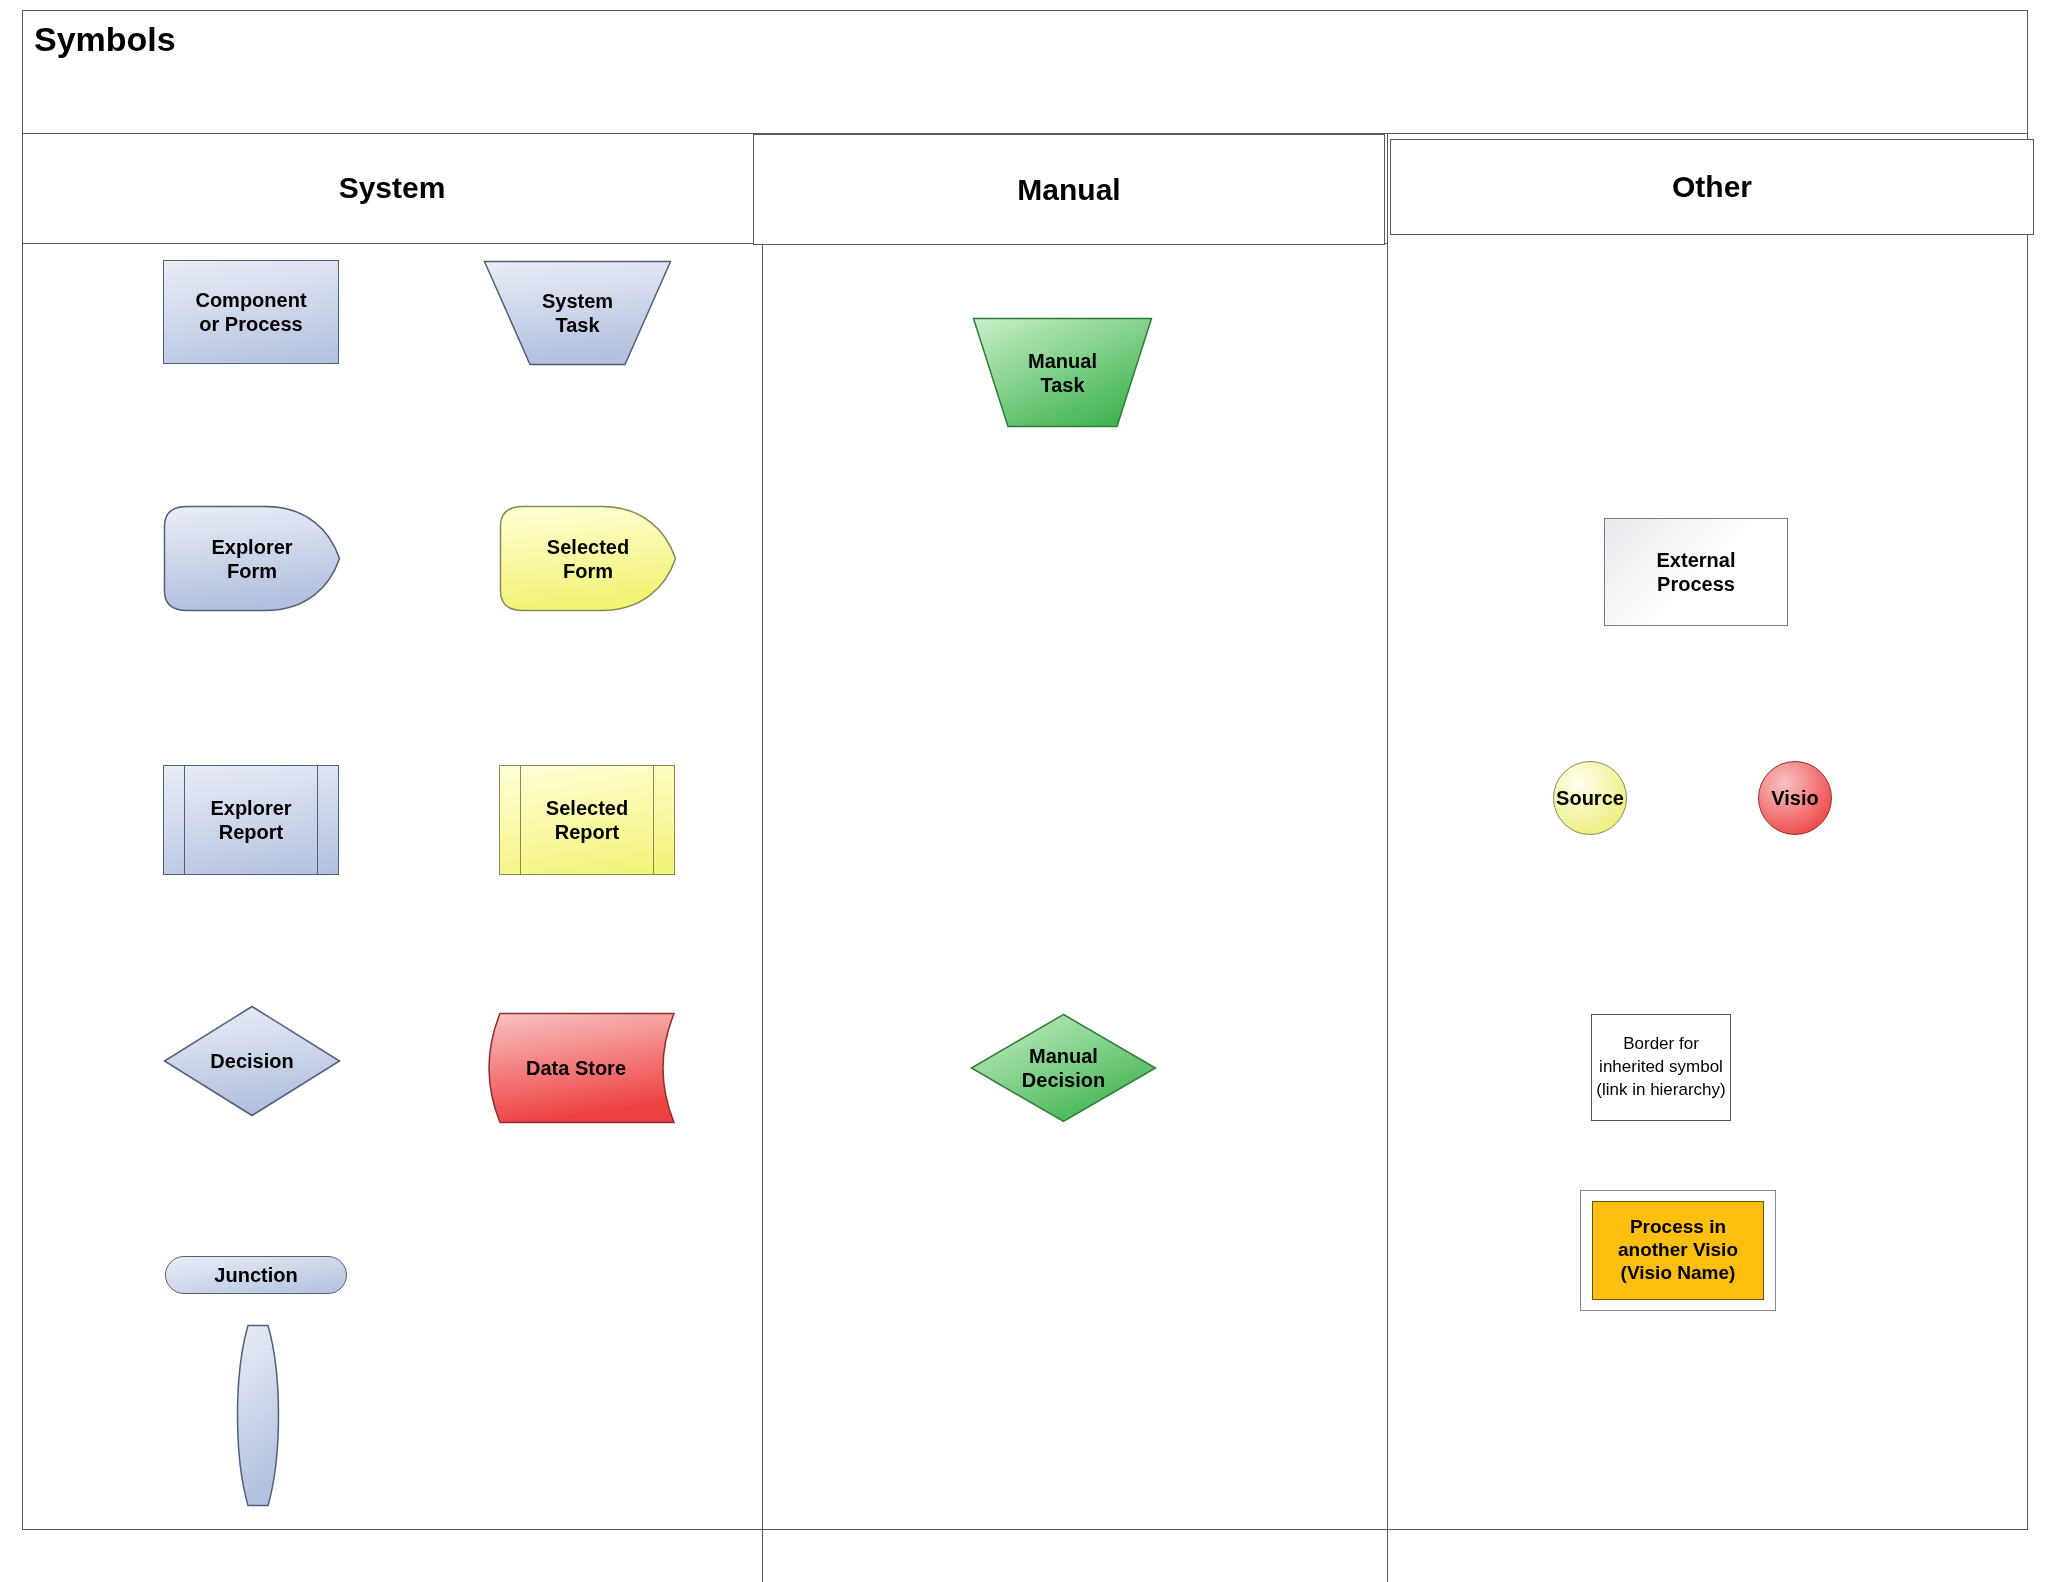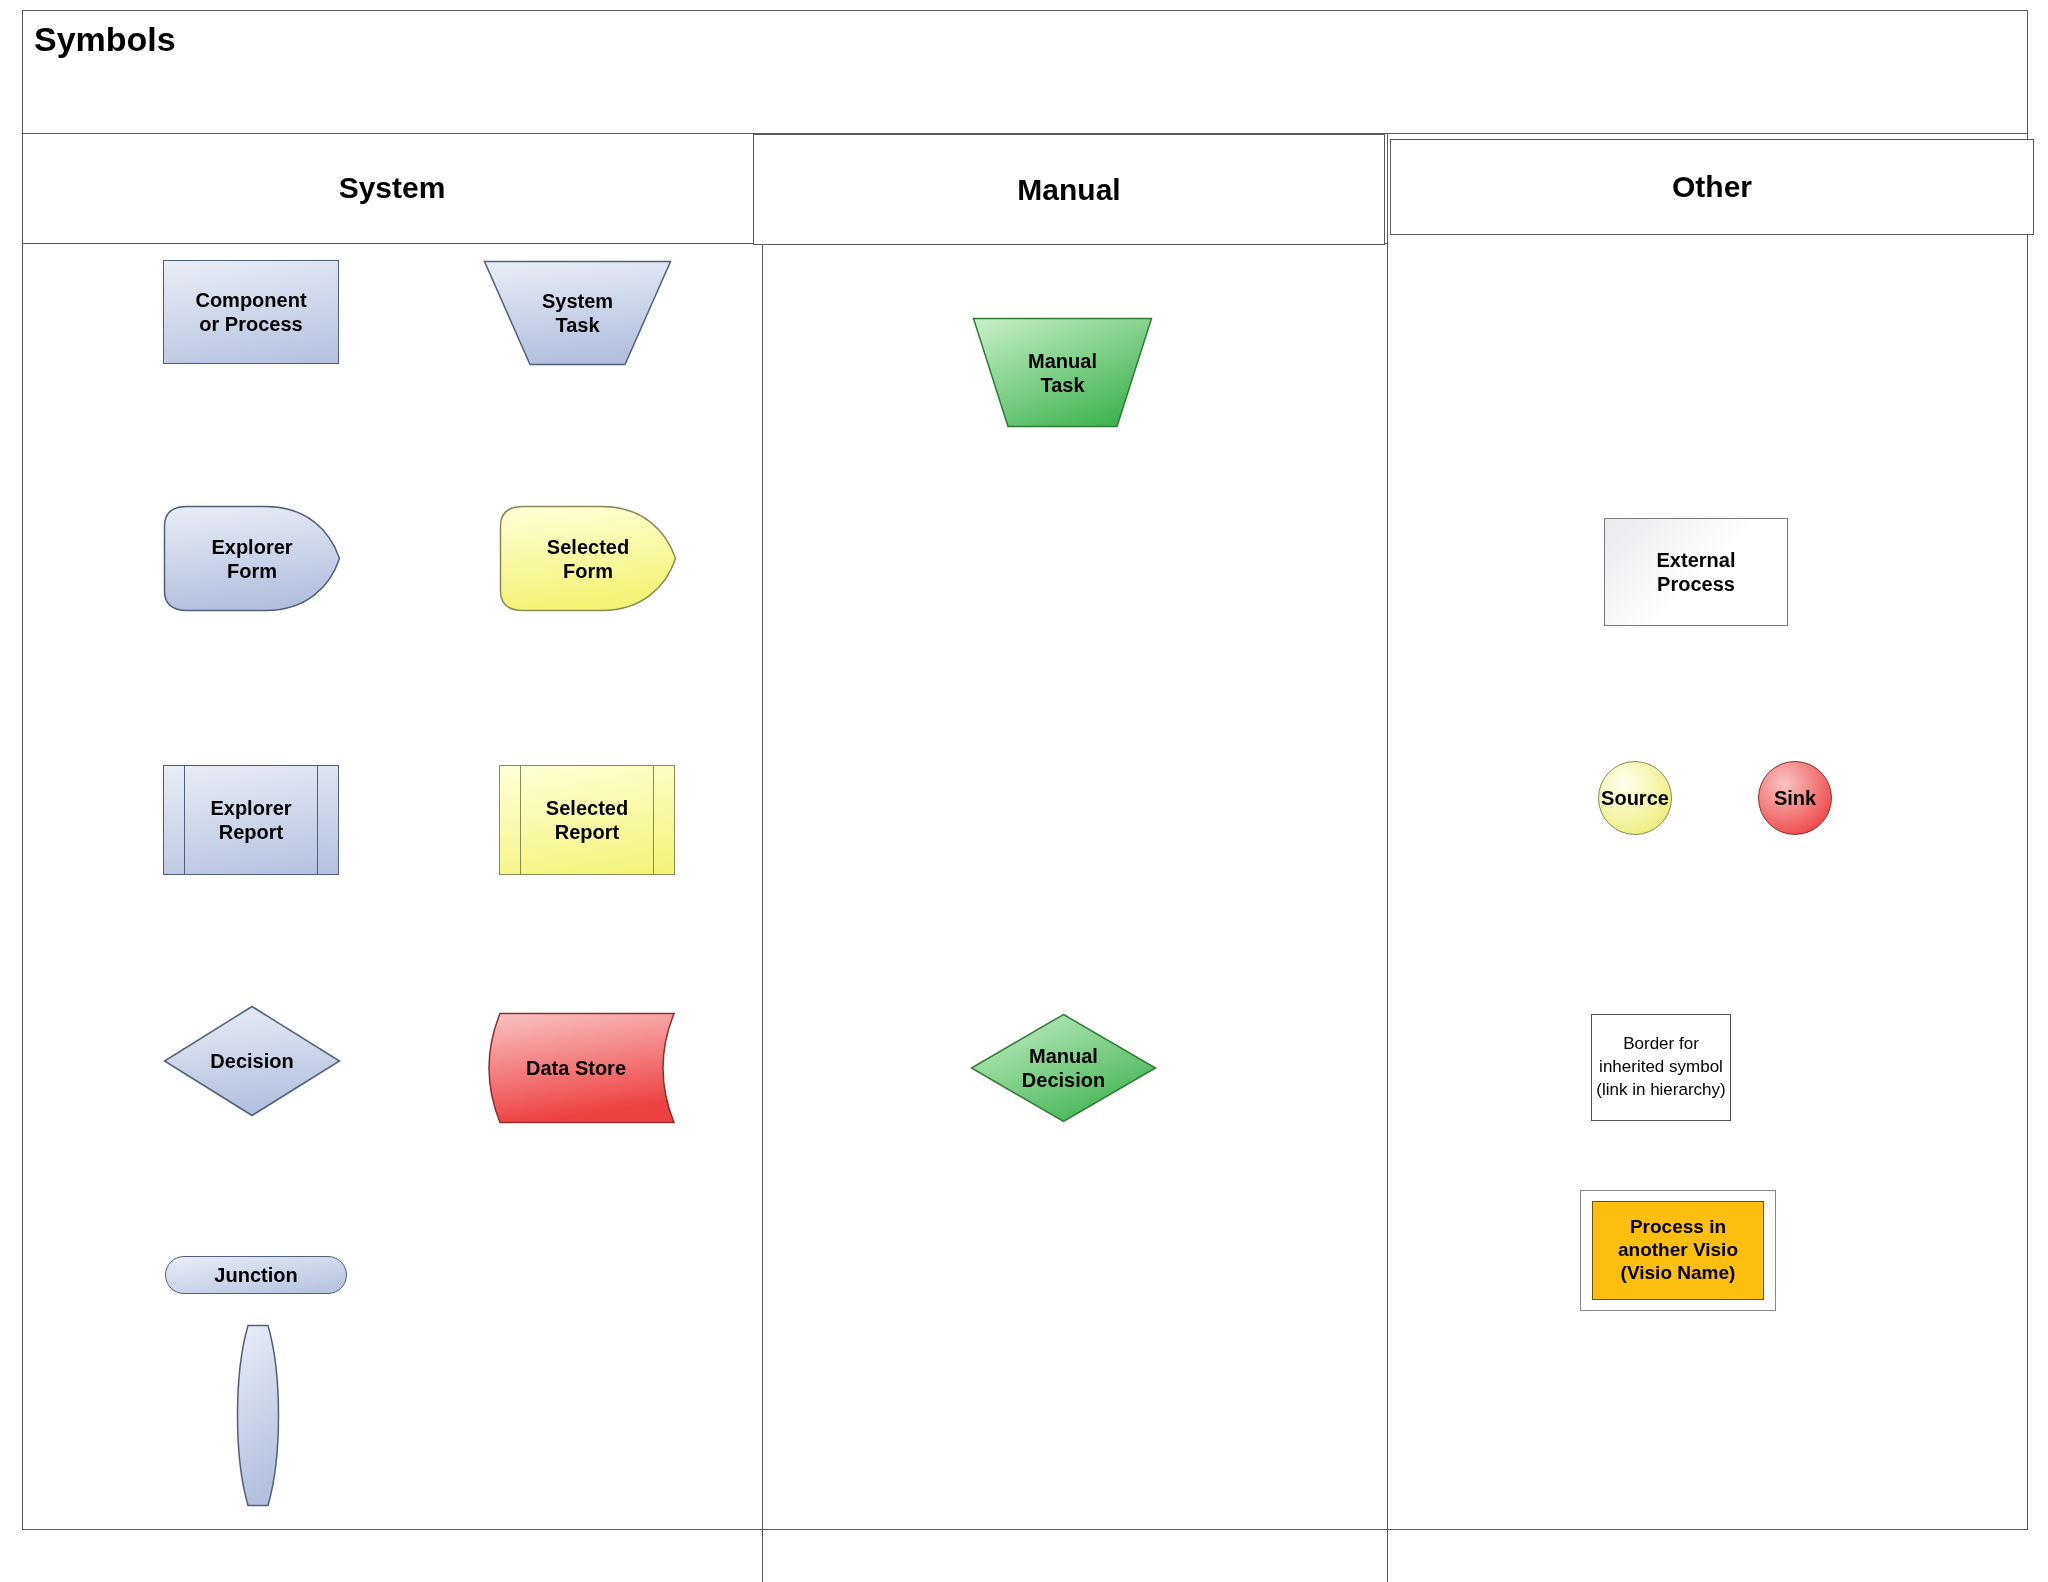--- a/index.html
+++ b/index.html
@@ -162,28 +162,28 @@
 
 
   <div class="rectshape" style="left:1604px;top:518px;width:184px;height:108px;border:1px solid var(--gray-stroke,#7a7a7a);
               background:linear-gradient(135deg,#e9e9ee 0%,#ffffff 55%);">
     <div class="lbl">External
 Process</div>
   </div>
 
   <div class="circle" style="left:1553px;top:761px;width:74px;height:74px;
               background:radial-gradient(circle at 35% 30%,#ffffee 0%,#eded77 85%);
-              border:1.5px solid var(--yellow-stroke,#8a8a55);margin-left:45px;">
+              border:1.5px solid var(--yellow-stroke,#8a8a55);">
     <span>Source</span>
   </div>
 
   <div class="circle" style="left:1758px;top:761px;width:74px;height:74px;
               background:radial-gradient(circle at 35% 30%,var(--red-light,#f9c3c3) 0%,var(--red-dark,#ee4141) 85%);
               border:1.5px solid var(--red-stroke,#8c2e2e);">
-    <span>Sink</span>
+    <span>Visio</span>
   </div>
 
   <div class="rectshape" id="border-inherited" style="left:1591px;top:1014px;width:140px;height:107px;background:#ffffff;border:1.5px solid #555555;">
     <div class="lbl">Border for
 inherited symbol
 (link in hierarchy)</div>
   </div>
 
   <div class="rectshape" style="left:1580px;top:1190px;width:196px;height:121px;background:#ffffff;border:1px solid #888888;">
     <div class="rectshape" id="process-visio-inner" style="left:11px;top:10px;width:172px;height:99px;background:var(--gold,#fcbf10);

